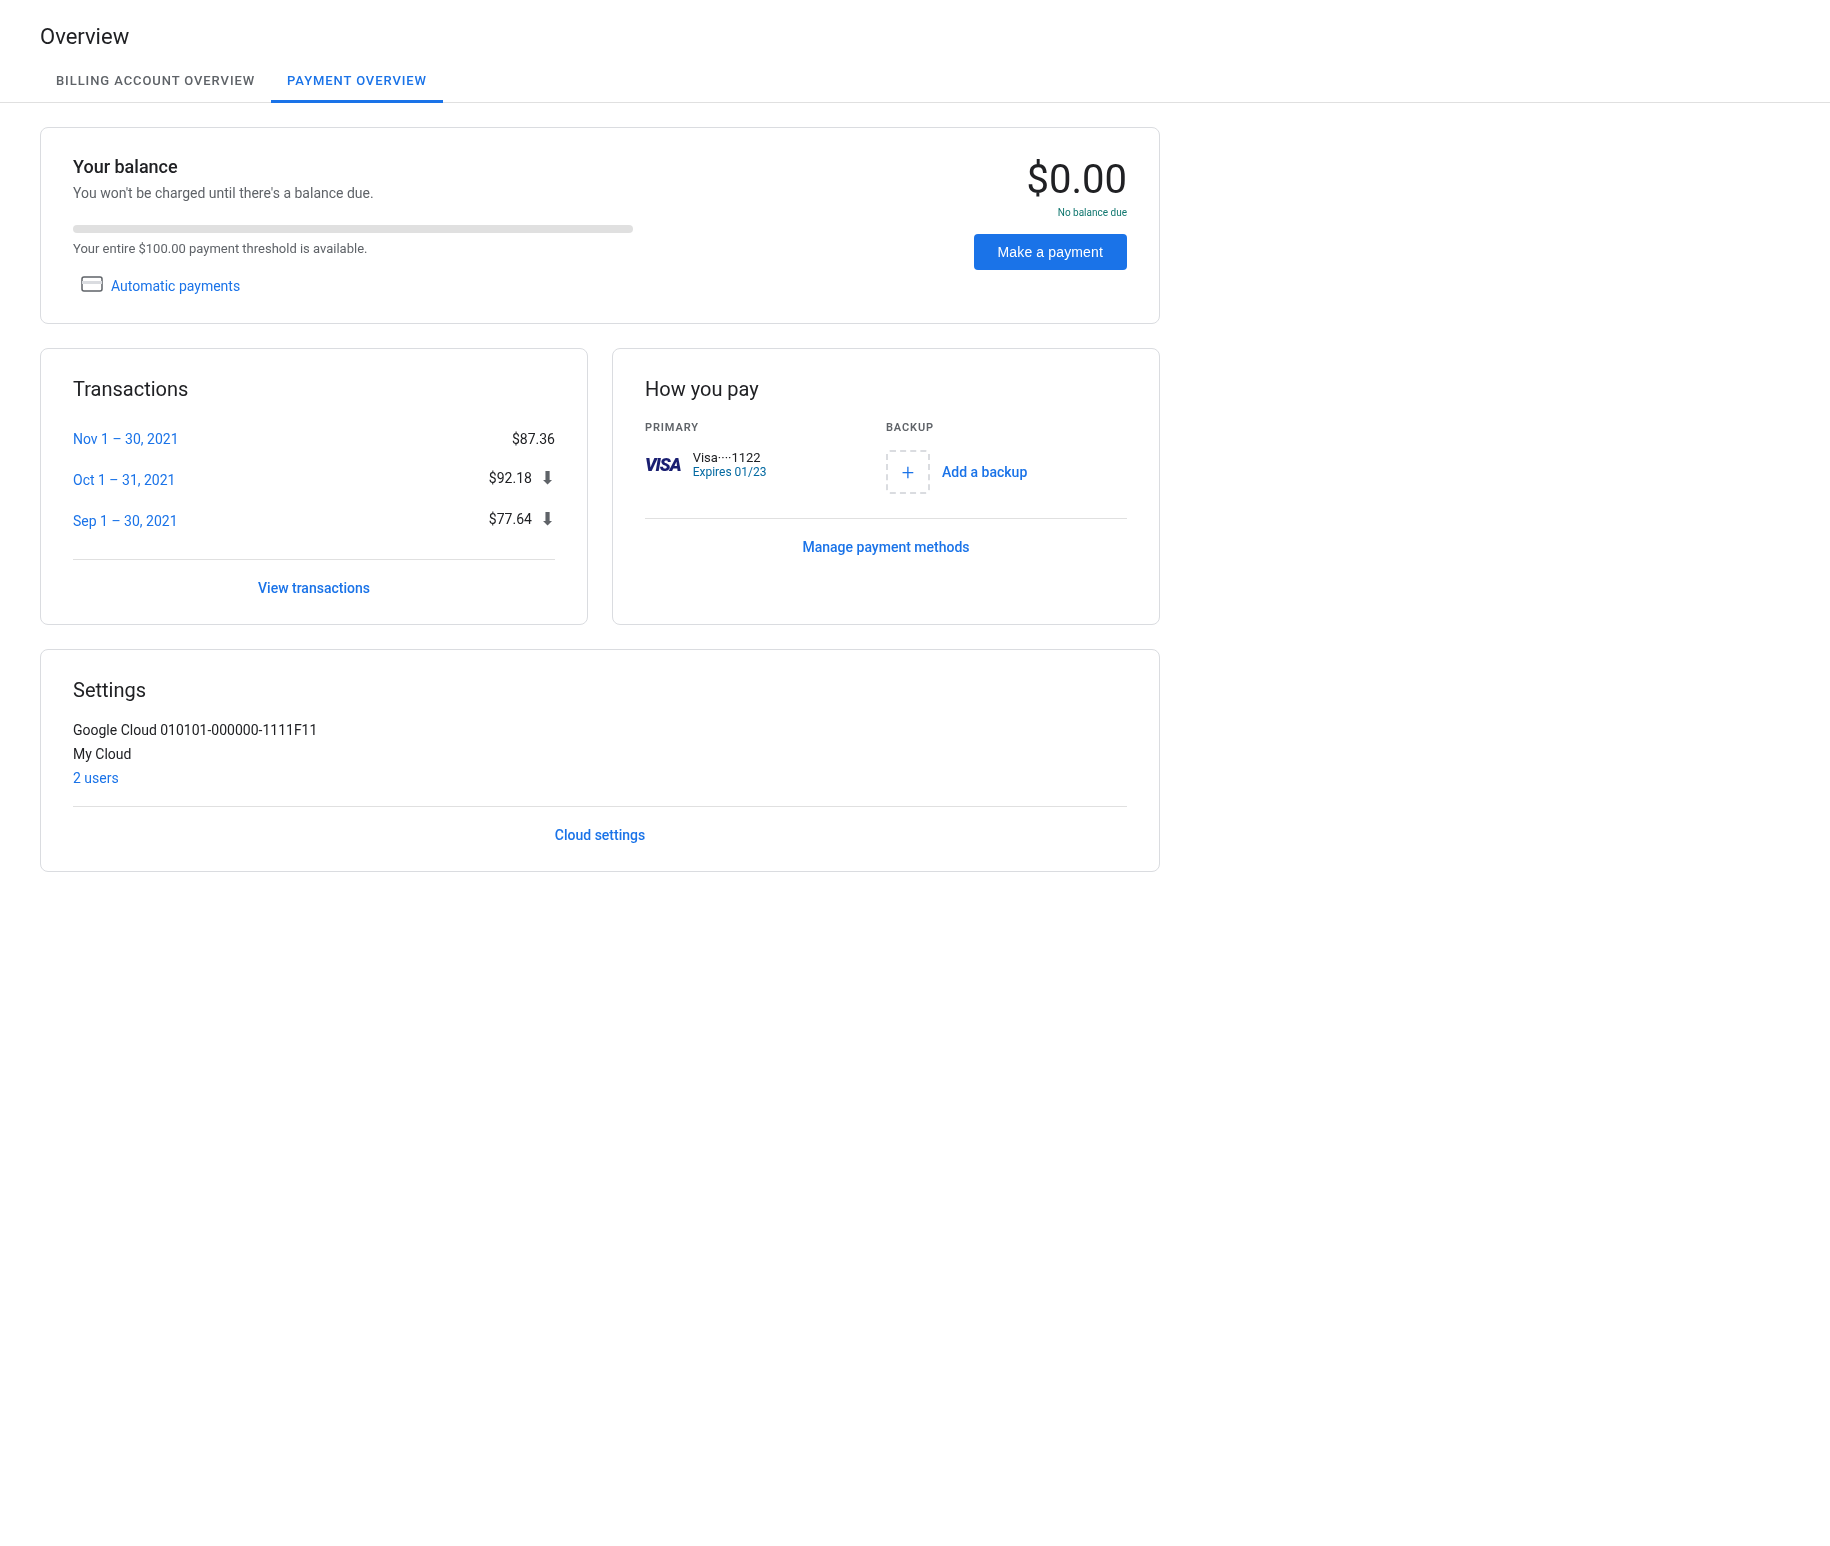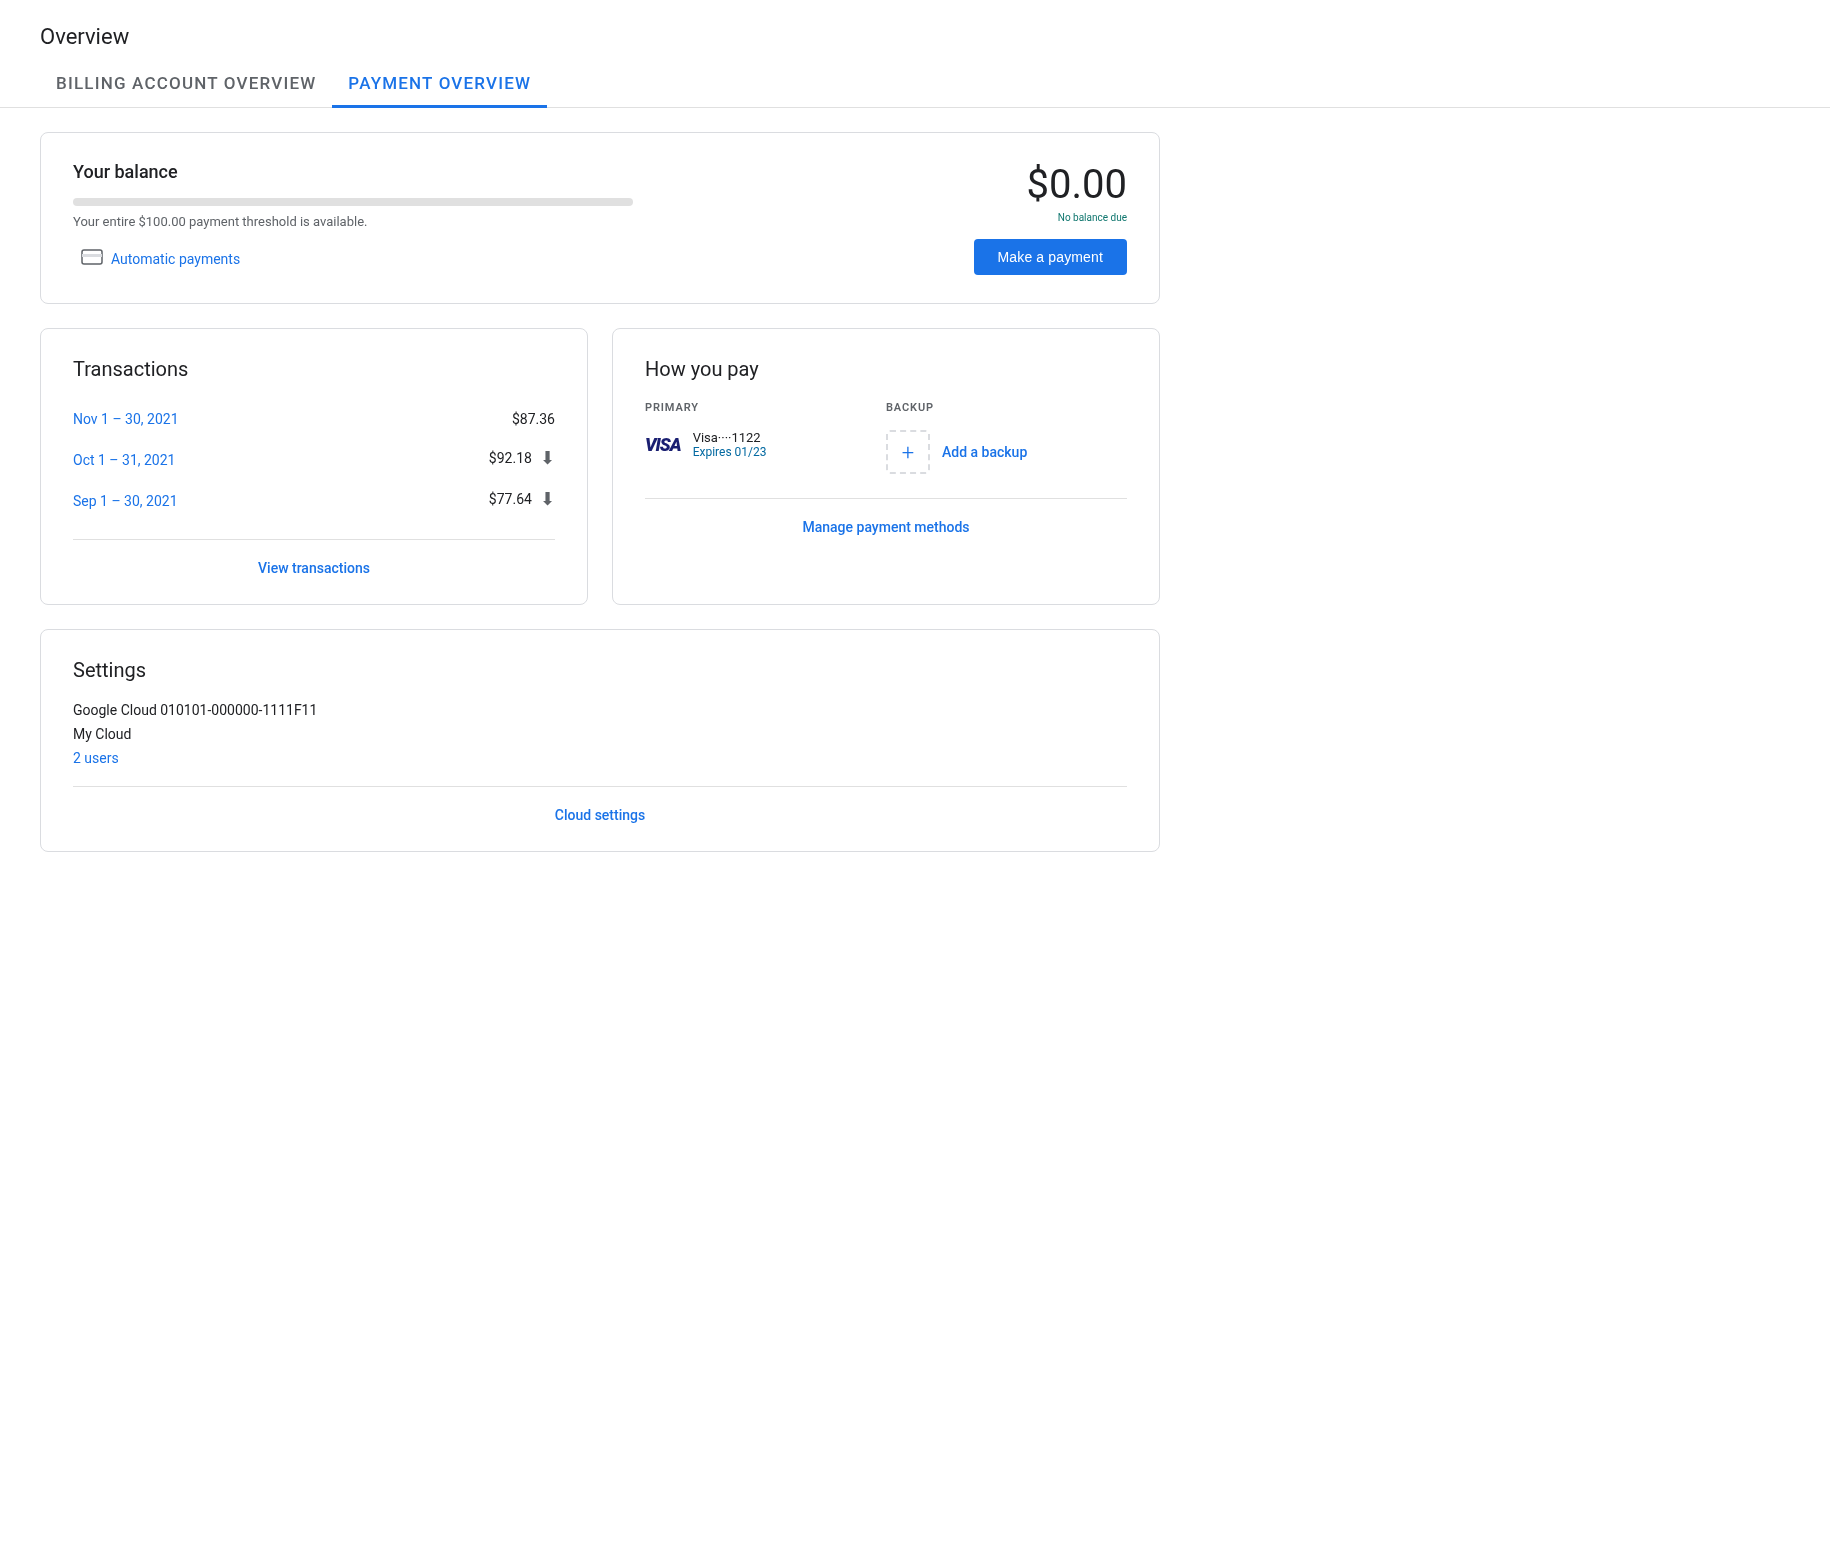--- a/index.html
+++ b/index.html
@@ -23,21 +23,21 @@
     }
 
     .tabs-bar {
       display: flex;
       border-bottom: 1px solid #e0e0e0;
       padding: 0 40px;
     }
 
     .tab {
       padding: 12px 16px;
-      font-size: 17px;
+      font-size: 13px;
       font-weight: 500;
       letter-spacing: 0.07em;
       cursor: pointer;
       color: #5f6368;
       text-transform: uppercase;
       border-bottom: 3px solid transparent;
       margin-bottom: -1px;
     }
 
     .tab.active {
@@ -304,20 +304,21 @@
 <div class="tabs-bar">
   <div class="tab">BILLING ACCOUNT OVERVIEW</div>
   <div class="tab active">PAYMENT OVERVIEW</div>
 </div>
 
 <div class="content">
 
   <div class="card balance-card">
     <div class="balance-left">
       <div class="balance-title">Your balance</div>
+      <div class="balance-subtitle">You won't be charged until there's a balance due.</div>
 
       <div class="progress-bar-container">
         <div class="progress-bar-bg">
           <div class="progress-bar-fill"></div>
         </div>
       </div>
       <div class="threshold-text">Your entire $100.00 payment threshold is available.</div>
 
       <div class="balance-footer">
         <a class="auto-payments-link">

